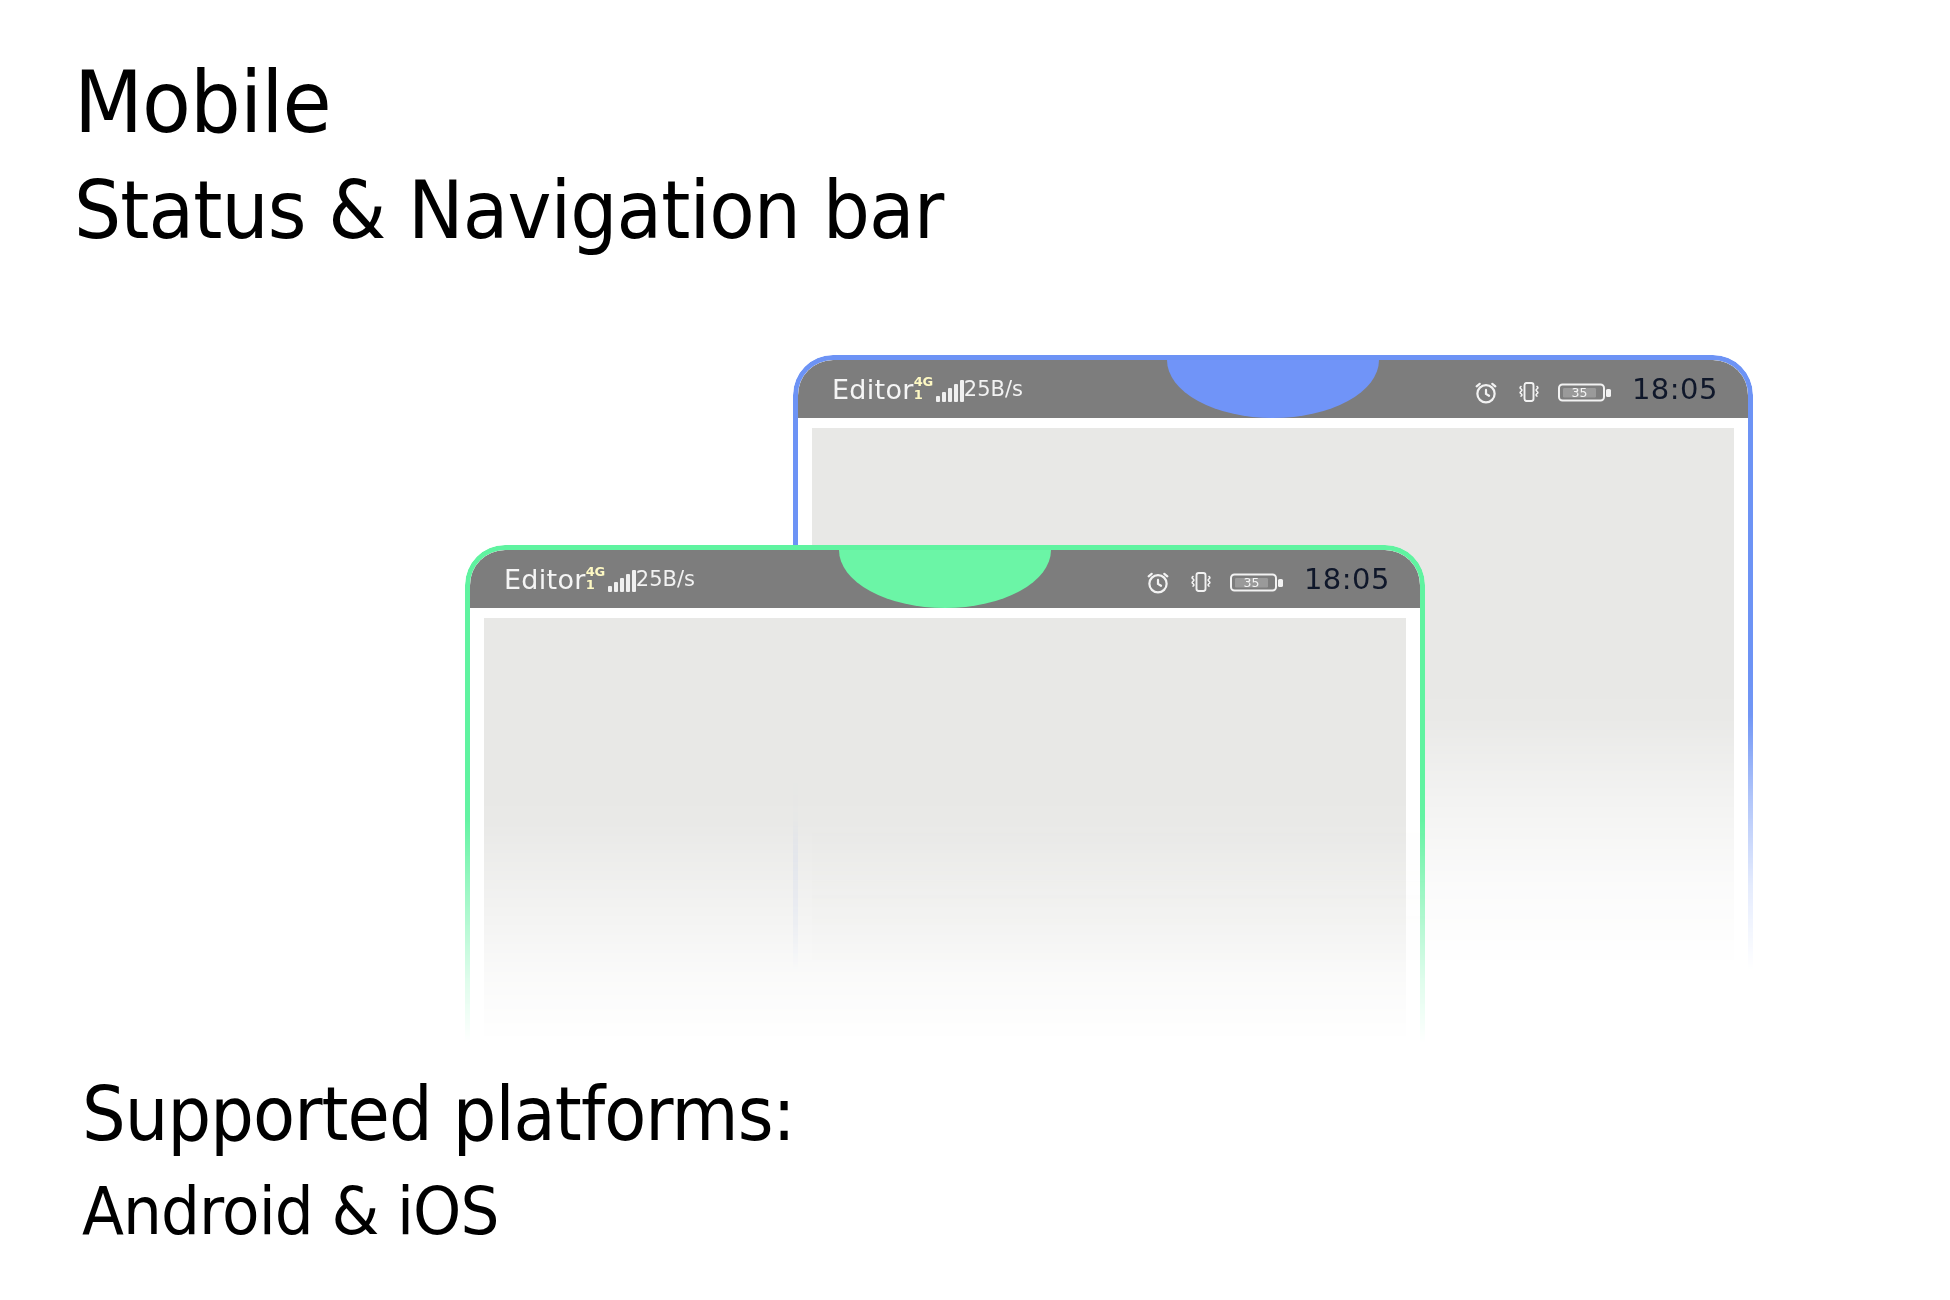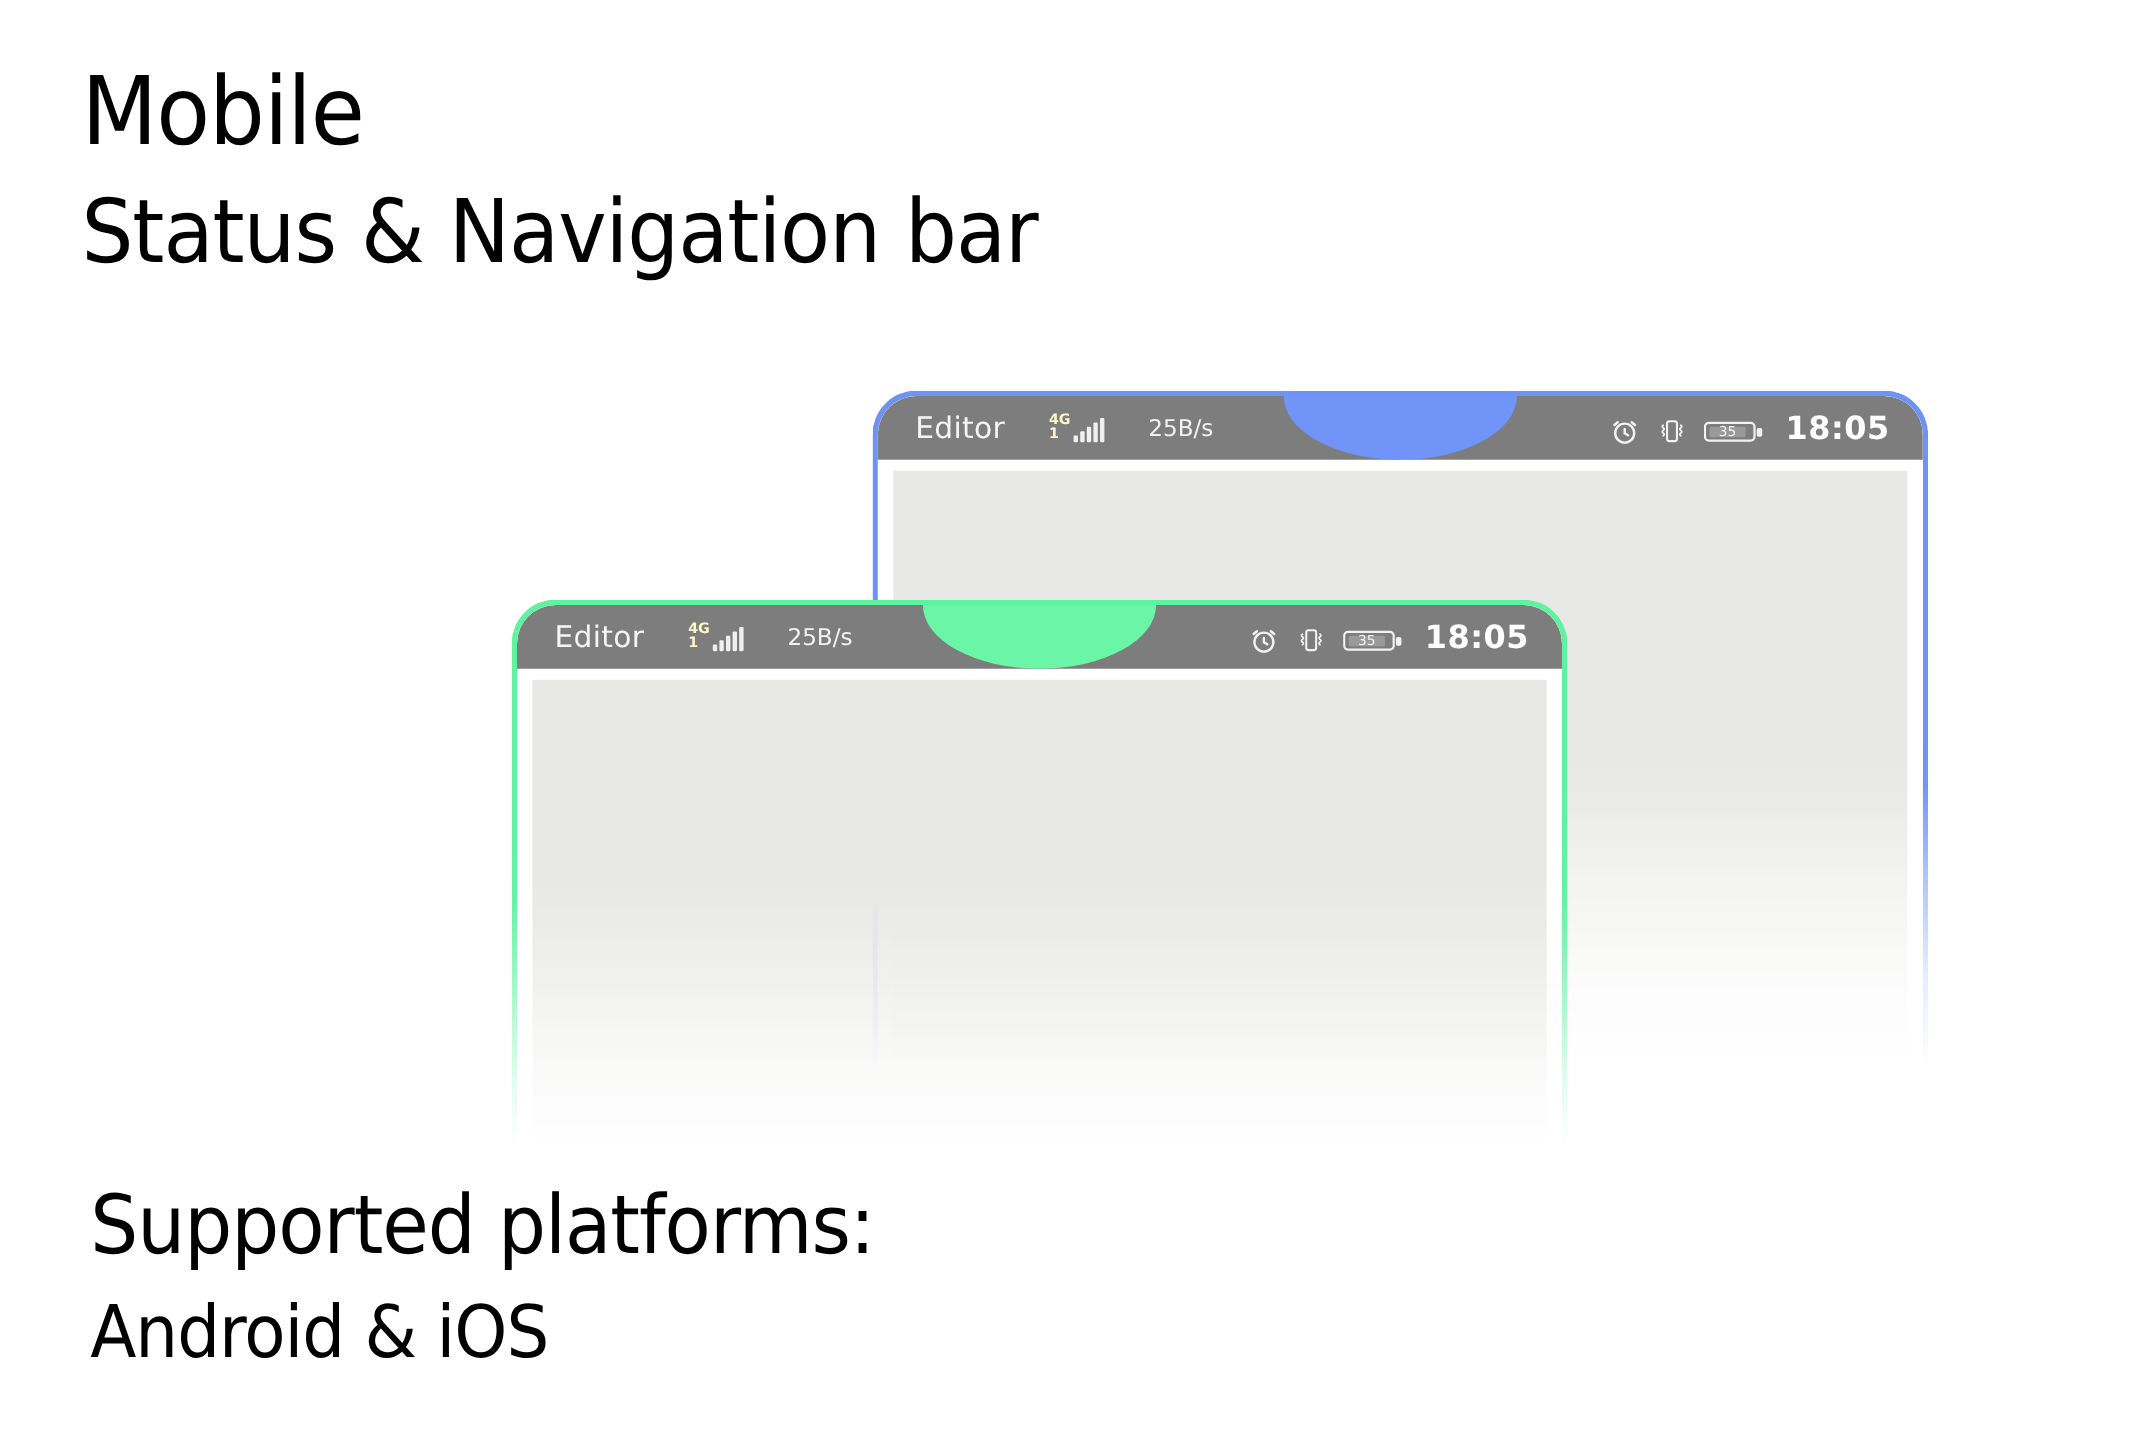--- a/index.html
+++ b/index.html
@@ -104,21 +104,20 @@
     border-top-right-radius: 35px;
     display: flex;
     align-items: center;
     color: #f2f2f2;
     font-size: 26px;
     overflow: hidden;
   }
   .sb-left {
     display: flex; align-items: center;
     padding-left: 34px;
-    gap: 40px;
     flex: 0 0 auto;
     z-index: 2;
   }
   .sb-right {
     display: flex; align-items: flex-end;
     gap: 14px;
     margin-left: auto;
     padding-right: 30px;
     flex: 0 0 auto;
     z-index: 2;
@@ -161,25 +160,24 @@
     line-height: 1.06;
     font-size: 21px;
     color: #f2f2f2;
   }
 
   .icon-alarm, .icon-vibrate, .icon-battery { display: block; }
   .icon-alarm svg, .icon-vibrate svg, .icon-battery svg { display: block; }
 
   .clock-text {
     font-size: 29px;
-    color: #ffffff;
+    color: #0f172a;
     letter-spacing: 0.5px;
     margin-left: 4px;
     white-space: nowrap;
-    font-weight: bold;
   }
 
   
   .notch {
     position: absolute;
     top: -2px;
     left: 50%;
     transform: translateX(-50%);
     width: 212px;
     height: 60px;

